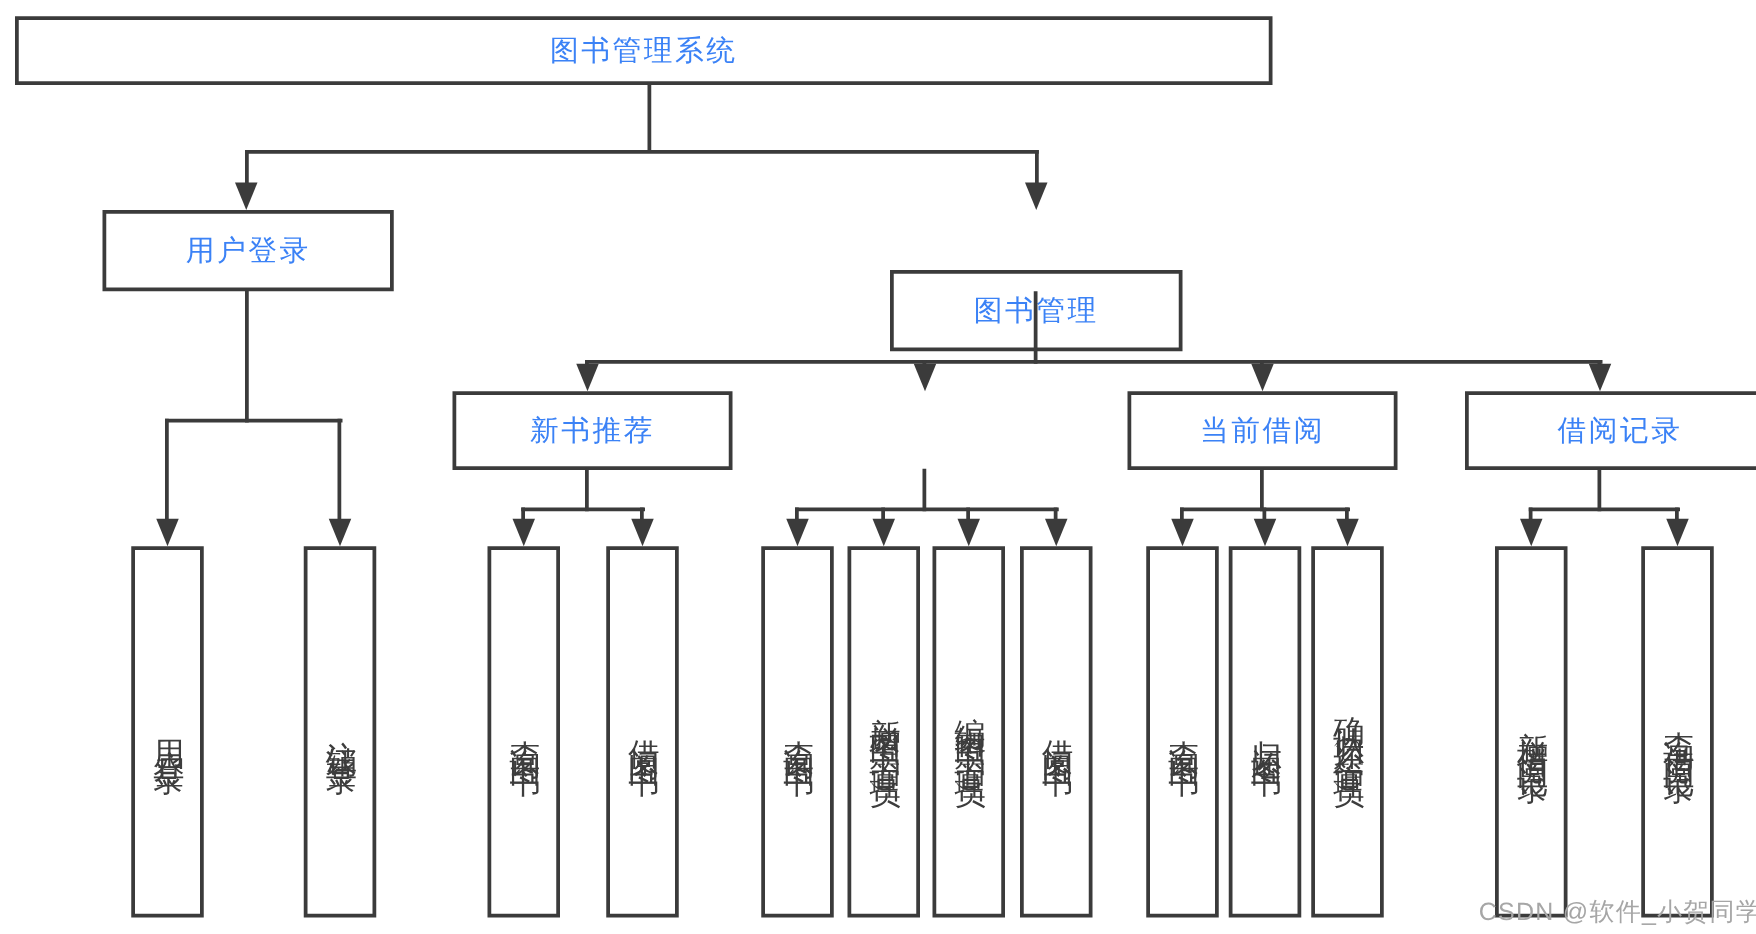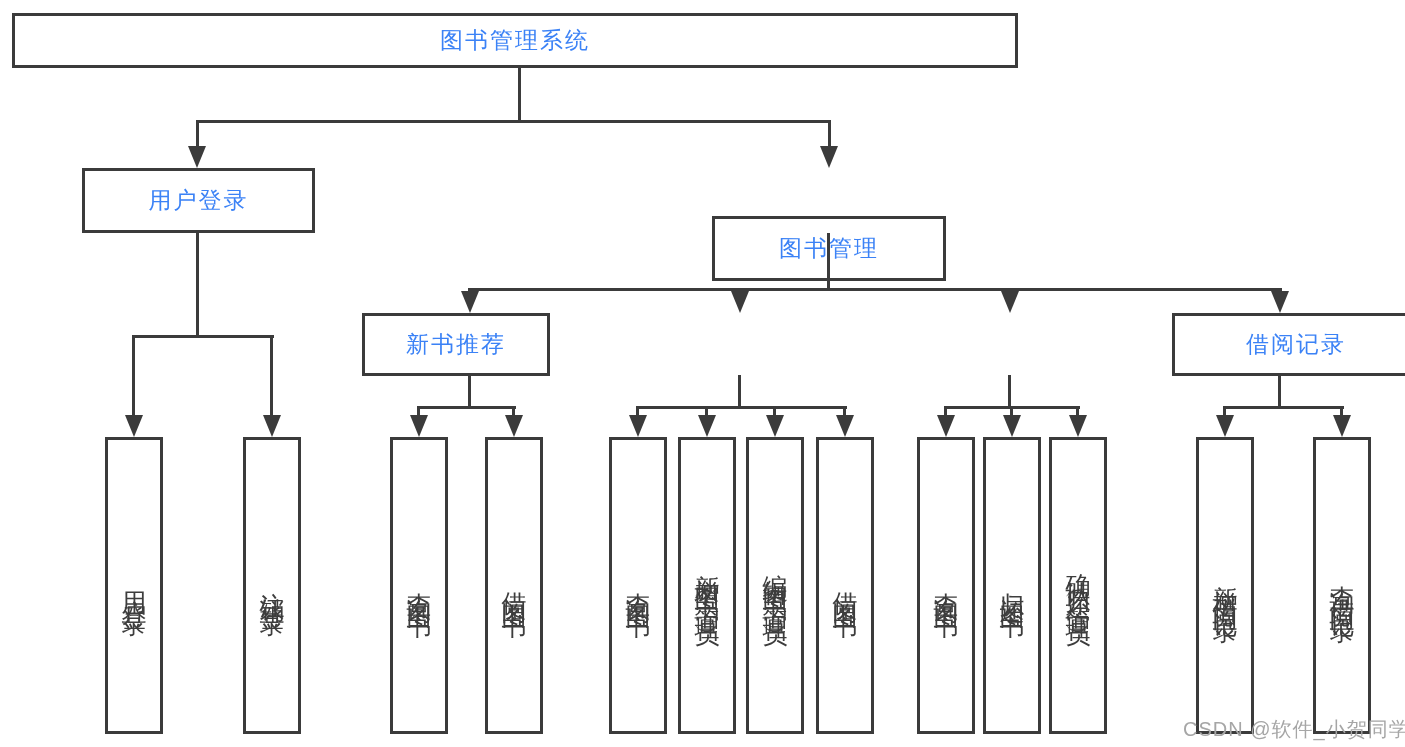--- a/index.html
+++ b/index.html
@@ -60,21 +60,22 @@
   <div class="hline" style="left:468px;top:288px;width:814px;"></div>
   <div class="vline" style="left:468px;top:288px;height:8px;"></div>
   <div class="tri" style="left:461px;top:291px;"></div>
   <div class="vline" style="left:738px;top:288px;height:8px;"></div>
   <div class="tri" style="left:731px;top:291px;"></div>
   <div class="vline" style="left:1008px;top:288px;height:8px;"></div>
   <div class="tri" style="left:1001px;top:291px;"></div>
   <div class="vline" style="left:1278px;top:288px;height:8px;"></div>
   <div class="tri" style="left:1271px;top:291px;"></div>
 
-  <div class="hbox" style="left:362px;top:313px;width:188px;height:63px;">新书推荐</div>
+  <div class="hbox" style="left:362px;top:313px;width:224px;height:63px;">新书推荐</div>
+  <div class="hbox" style="left:902px;top:313px;width:216px;height:63px;">当前借阅</div>
   <div class="hbox" style="left:1172px;top:313px;width:248px;height:63px;">借阅记录</div>
 
   <div class="vline" style="left:468px;top:375px;height:34px;"></div>
   <div class="hline" style="left:417px;top:406px;width:99px;"></div>
   <div class="vline" style="left:417px;top:406px;height:12px;"></div>
   <div class="tri" style="left:410px;top:415px;"></div>
   <div class="vline" style="left:512px;top:406px;height:12px;"></div>
   <div class="tri" style="left:505px;top:415px;"></div>
 
   <div class="vline" style="left:738px;top:375px;height:34px;"></div>

